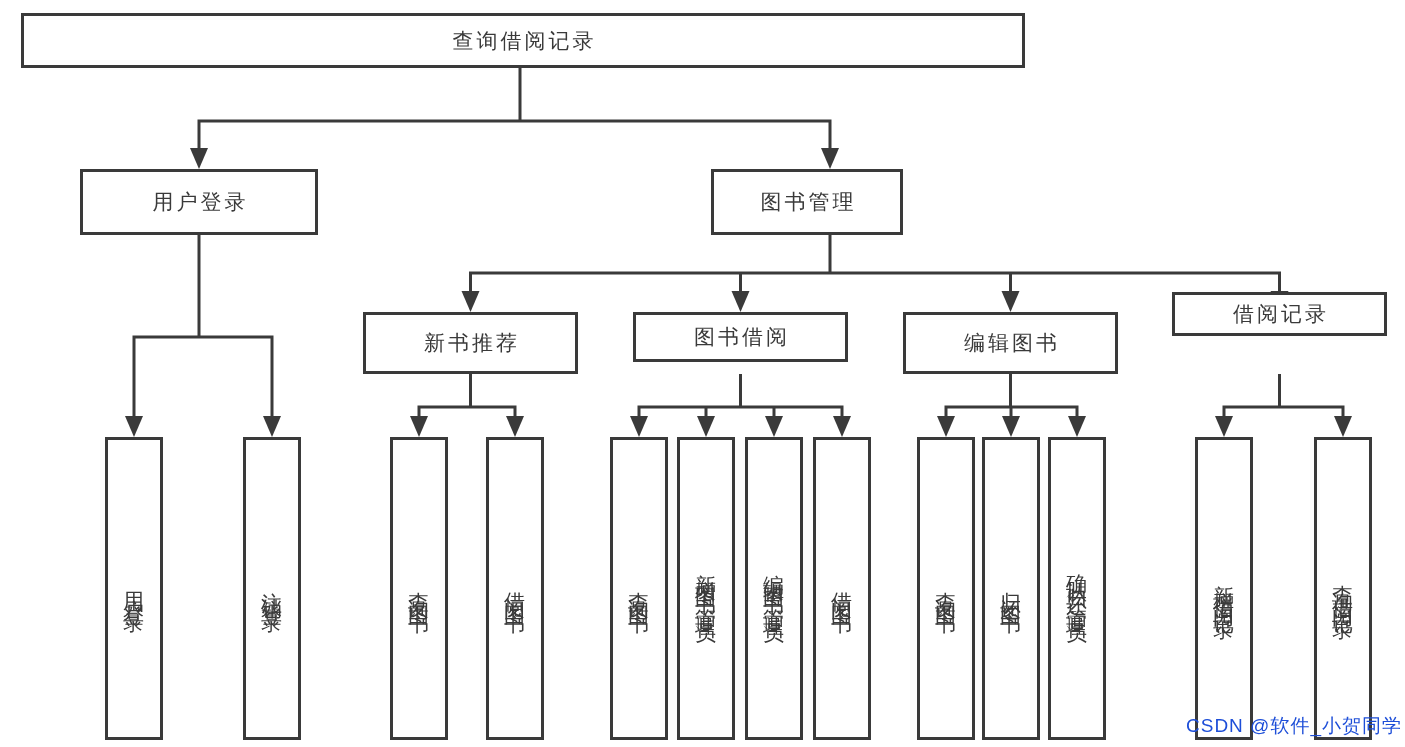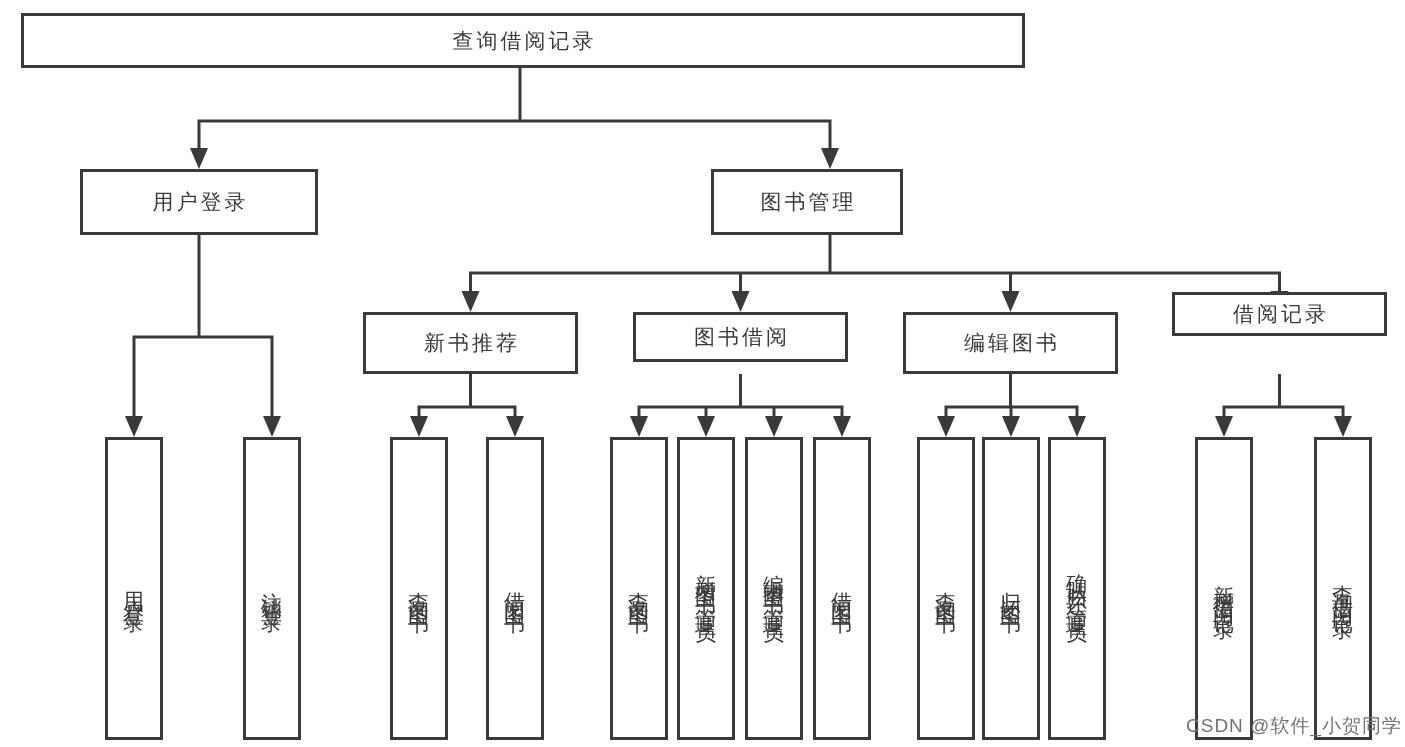--- a/index.html
+++ b/index.html
@@ -40,21 +40,21 @@
     font-size: 21px;
     letter-spacing: 7px;
     line-height: 1;
   }
   .watermark {
     position: absolute;
     left: 1186px;
     top: 713px;
     font-size: 19px;
     letter-spacing: 1px;
-    color: #737373;
+    color: #1d4ed8;
     white-space: nowrap;
     z-index: 5;
     text-align: right;
   }
   .wire { stroke: #3a3a3a; stroke-width: 3; fill: none; }
   .arrow { fill: #3a3a3a; stroke: none; }
 </style>
 </head>
 <body>
 

